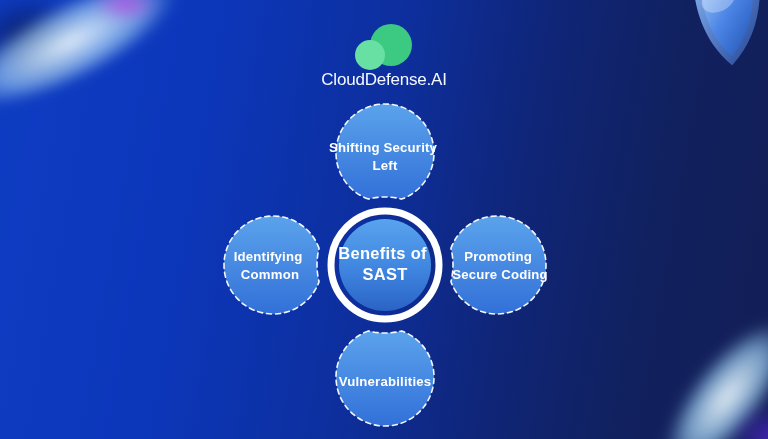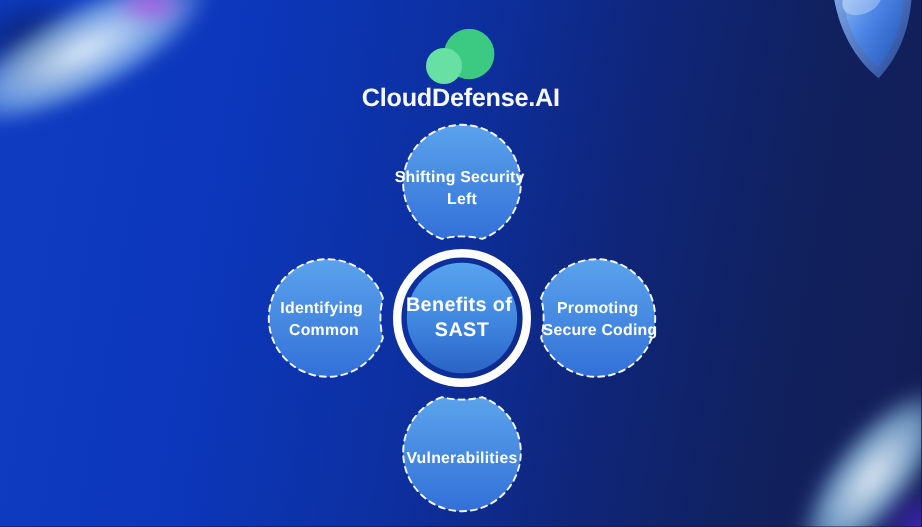--- a/index.html
+++ b/index.html
@@ -20,21 +20,21 @@
     background:radial-gradient(50% 50% at 50% 50%,rgba(196,62,224,.7) 0%,rgba(196,62,224,0) 70%);filter:blur(6px);}
   .streak-br{left:677px;top:267px;width:100px;height:260px;border-radius:50%;transform:rotate(38deg);
     background:radial-gradient(50% 50% at 50% 50%,rgba(240,250,255,.95) 0%,rgba(160,215,250,.65) 45%,rgba(160,215,250,0) 70%);filter:blur(7px);}
   .blob-purple-br{left:705px;top:385px;width:140px;height:110px;border-radius:50%;
     background:radial-gradient(50% 50% at 50% 50%,rgba(85,40,215,.85) 0%,rgba(85,40,215,0) 65%);filter:blur(8px);}
   
   .shield{position:absolute;left:692px;top:-34px;width:74px;height:106px;transform:rotate(-4deg);}
   
   .logo{position:absolute;left:0;top:24px;width:100%;display:flex;flex-direction:column;align-items:center;}
   .logo-icon{width:64px;height:48px;}
-  .brand-name{margin-top:-2px;color:#f5f8ff;font-size:21px;font-weight:700;letter-spacing:-.2px;}
+  .brand-name{margin-top:-2px;color:#f5f8ff;font-size:17px;font-weight:400;letter-spacing:-.2px;}
   
   .diagram{position:absolute;left:0;top:0;width:768px;height:439px;}
   .diagram .node-label{fill:#ffffff;font-family:"Liberation Sans",sans-serif;font-size:13.2px;font-weight:700;letter-spacing:.2px;text-anchor:middle;}
   .diagram .center-label{fill:#ffffff;font-family:"Liberation Sans",sans-serif;font-size:16.5px;font-weight:700;letter-spacing:.3px;text-anchor:middle;}
   .bubble{fill:url(#gSat);stroke:rgba(255,255,255,.95);stroke-width:1.6;stroke-dasharray:5 4;stroke-linecap:round;}
 </style>
 </head>
 <body>
 
 <div class="stage">

